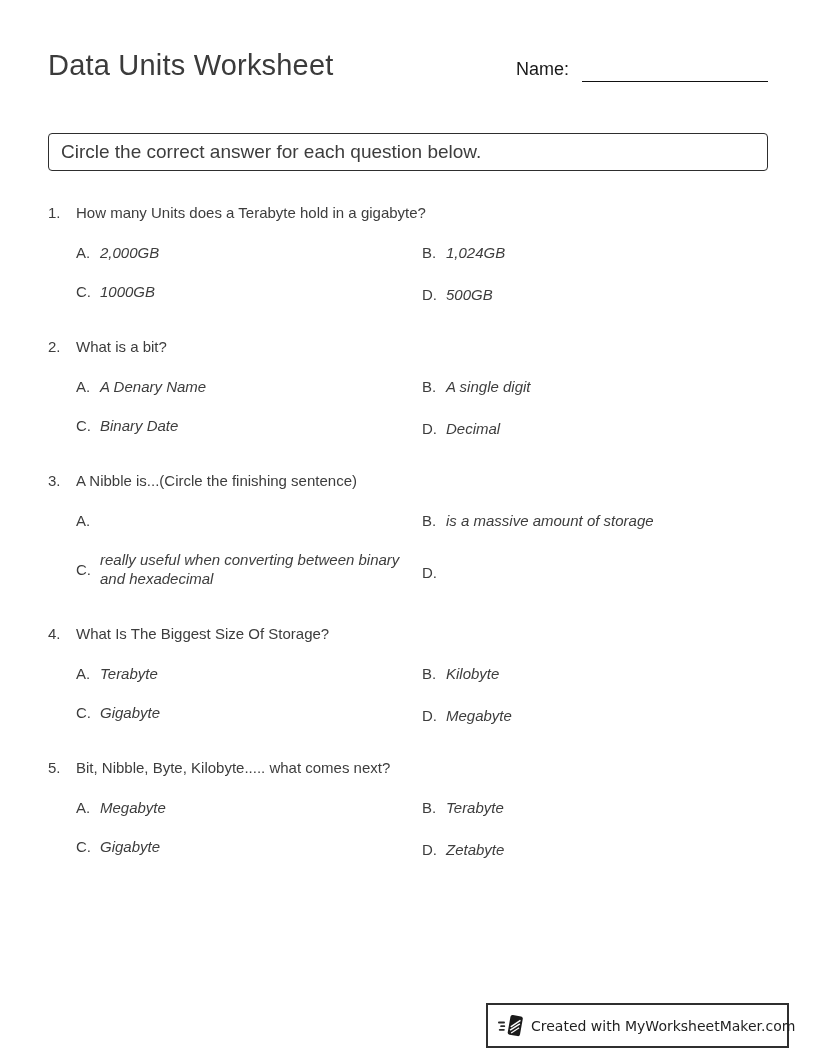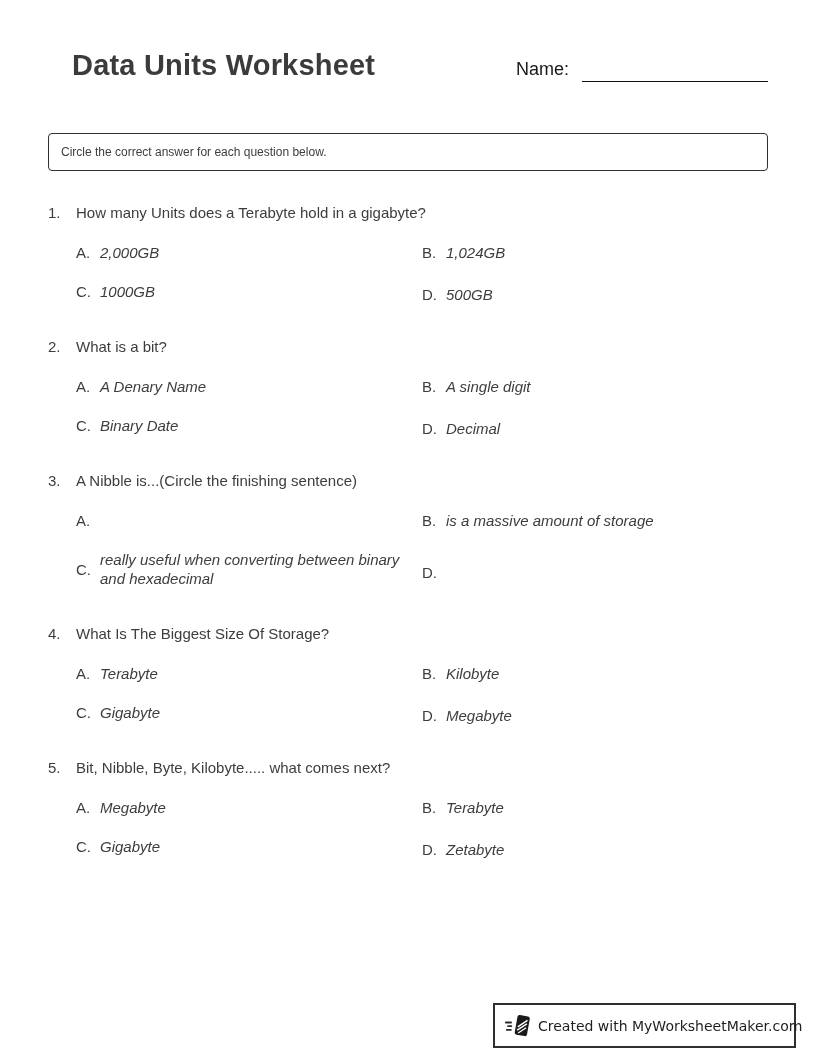--- a/index.html
+++ b/index.html
@@ -16,25 +16,24 @@
   }
   
   .header {
     display: flex;
     justify-content: space-between;
     align-items: flex-start;
     padding: 48px 48px 0 48px;
   }
   .title {
     font-size: 29px;
-    font-weight: 700;
+    font-weight: 400;
     color: #3b3b3b;
     letter-spacing: 0.2px;
     line-height: 1.2;
-    margin-left: 24px;
   }
   .fields { padding-top: 2px; }
   .field-row {
     display: flex;
     align-items: flex-end;
     height: 32px;
     margin-bottom: 6px;
   }
   .field-label {
     font-family: Liberation Sans, sans-serif;
@@ -50,21 +49,21 @@
     height: 0;
     border-bottom: 1.5px solid #111111;
     margin-bottom: 0px;
   }
   
   .instruction-box {
     margin: 45px 48px 0 48px;
     border: 1.5px solid #2e2e2e;
     border-radius: 4px;
     padding: 8px 12px;
-    font-size: 12px;
+    font-size: 19px;
     line-height: 20px;
     color: #3d3d3d;
   }
   
   .question-list { padding: 0 48px; }
   .question { margin-top: 36px; }
   .question:first-child { margin-top: 32px; }
   .q-row { display: flex; font-size: 15px; line-height: 20px; }
   .q-num { width: 28px; flex: none; }
   .q-text { flex: 1; }
@@ -82,21 +81,21 @@
     line-height: 19px;
     cursor: pointer;
   }
   .opt-cell:nth-child(even) { position: relative; top: 0px; }
   .opt-cell:nth-child(4) { position: relative; top: 3px; }
   .opt-letter { width: 24px; flex: none; }
   .opt-text { max-width: 300px; font-style: italic; }
   
   .footer-box {
     position: absolute;
-    right: 20px;
+    right: 27px;
     bottom: 8px;
     width: 303px;
     height: 45px;
     box-sizing: border-box;
     border: 2px solid #2f2f2f;
     display: flex;
     align-items: center;
     padding: 0 8px 0 10px;
     gap: 7px;
     background: #ffffff;

